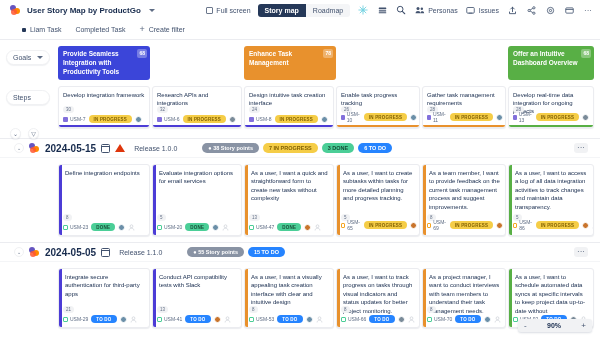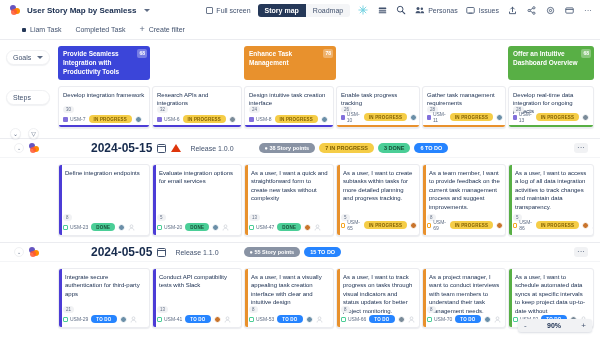--- a/index.html
+++ b/index.html
@@ -108,21 +108,21 @@
             background:#f1f2f4; color:#626f86; border-radius:5px;
             font-size:4.5px; padding:1px 3px; }
 
   
   .release-hdr {
     height:20px; display:flex; align-items:center; gap:5px; padding-left:14px;
     background:#fff; border-top:1px solid #ebecf0; border-bottom:1px solid #f4f5f7;
   }
   .chev { width:10px;height:10px;border-radius:50%;background:#fff;border:1px solid #f0f1f3;
           display:flex;align-items:center;justify-content:center;font-size:5px;color:#5e6c84; }
-  .rel-date { font-size:12px; font-weight:600; color:#172b4d;margin-left:46px; }
+  .rel-date { font-size:10px; font-weight:600; color:#172b4d; }
   .rel-name { font-size:7px; color:#42526e; margin-left:4px; }
   .cal {
     width:9px;height:9px;border:1px solid #42526e;border-radius:1.5px;position:relative;
   }
   .cal:before{content:"";position:absolute;left:-1px;right:-1px;top:1px;height:1.5px;background:#42526e;}
   .warn { width:0;height:0;border-left:5px solid transparent;border-right:5px solid transparent;
           border-bottom:8px solid #de350b; }
   .chips { display:flex; align-items:center; gap:4px; margin-left:20px; }
   .chip { border-radius:7px; font-size:5.5px; font-weight:700; padding:2px 6px; white-space:nowrap; }
   .chip.pts { background:#8993a4; color:#fff; }
@@ -154,21 +154,21 @@
 <body>
 
 <div class="app">
 
   <div class="topbar">
     <div class="proj-logo">
         <i></i>
         <i></i>
         <i></i>
       </div>
-    <div class="proj-title">User Story Map by Seamless</div>
+    <div class="proj-title">User Story Map by ProductGo</div>
     <div class="caret-sm"></div>
 
     <div class="topbar-right">
       <div class="fullscreen">
         <span class="fs-icon"></span>
         <span>Full screen</span>
       </div>
       <div class="seg">
         <div class="active">Story map</div>
         <div>Roadmap</div>

